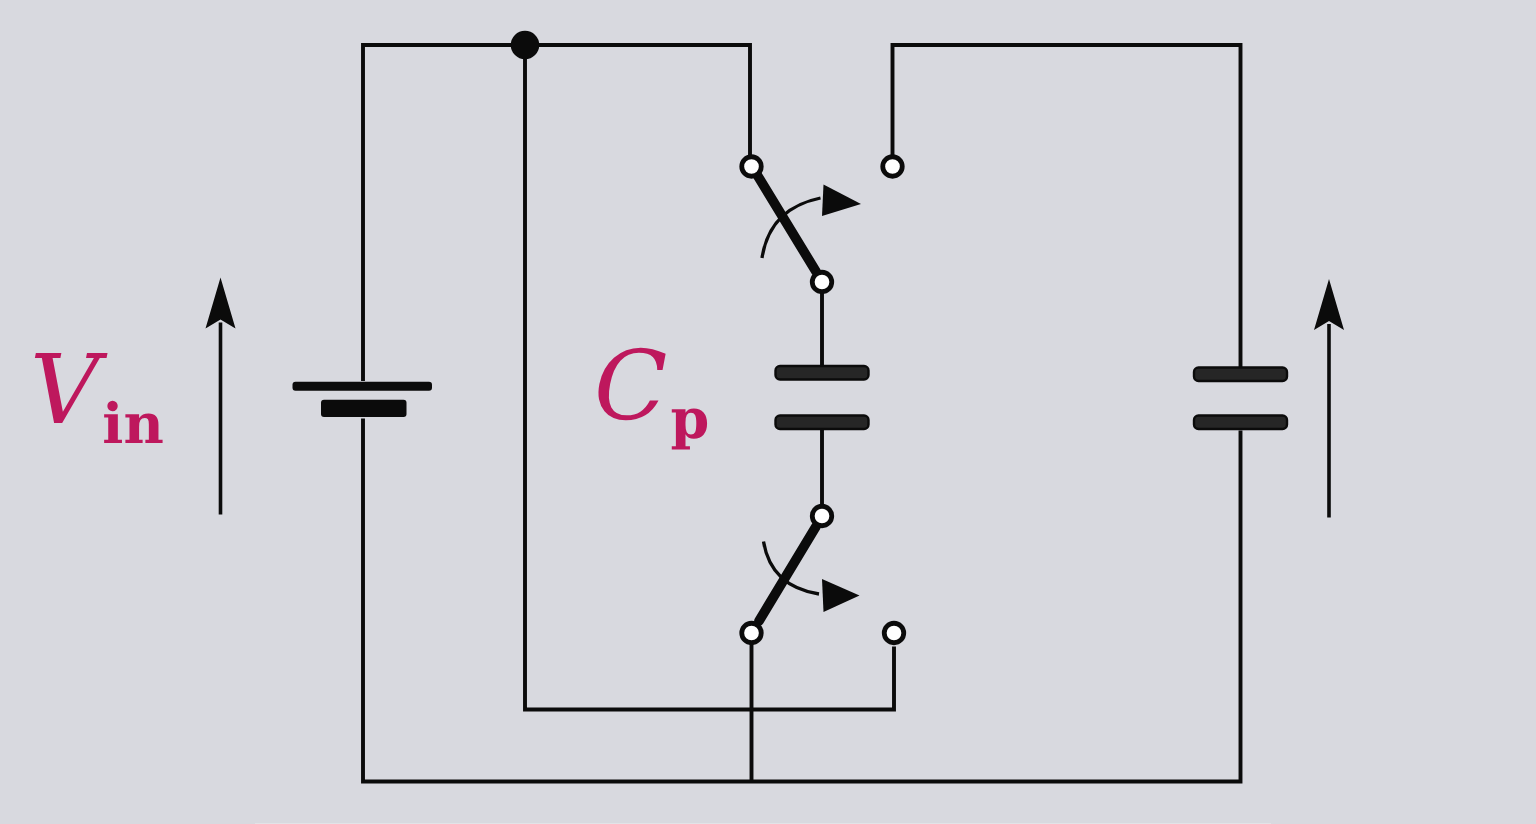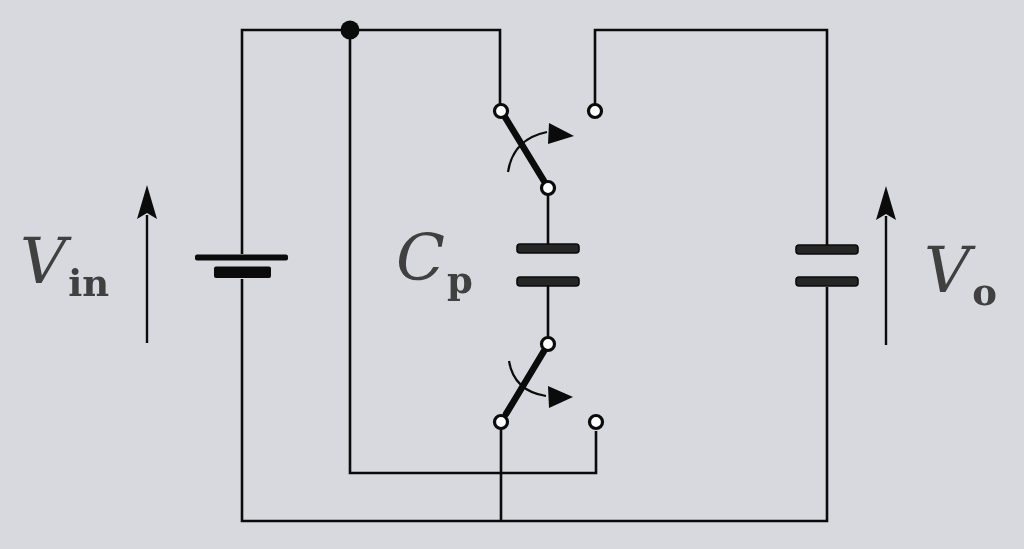--- a/index.html
+++ b/index.html
@@ -17,21 +17,21 @@
   #circuit-svg {
     position: absolute;
     left: 0;
     top: 0;
   }
   .label {
     position: absolute;
     font-style: italic;
     font-size: 64px;
     line-height: 64px;
-    color: #404040;
+    color: #be185d;
     white-space: nowrap;
     user-select: none;
   }
   .label .sub {
     font-style: normal;
     font-weight: bold;
     font-size: 37px;
     vertical-align: -13px;
     margin-left: 2px;
     letter-spacing: 0px;
@@ -137,17 +137,14 @@
 
   <div class="label" style="left:20px; top:229px;">
     <span>V</span><span class="sub">in</span>
   </div>
 
   <div class="label" style="left:396px; top:226px;">
     <span>C</span><span class="sub">p</span>
   </div>
 
 
-  <div class="label" style="left:924px; top:238px;">
-    <span>V</span><span class="sub">o</span>
-  </div>
 
 </div>
 
 </body></html>

